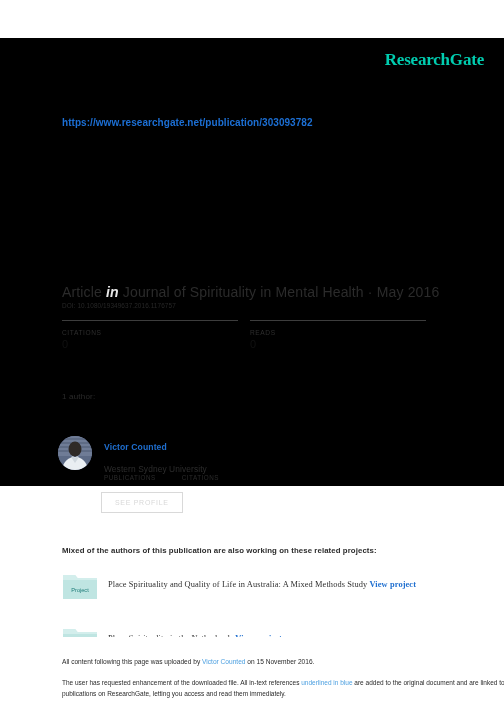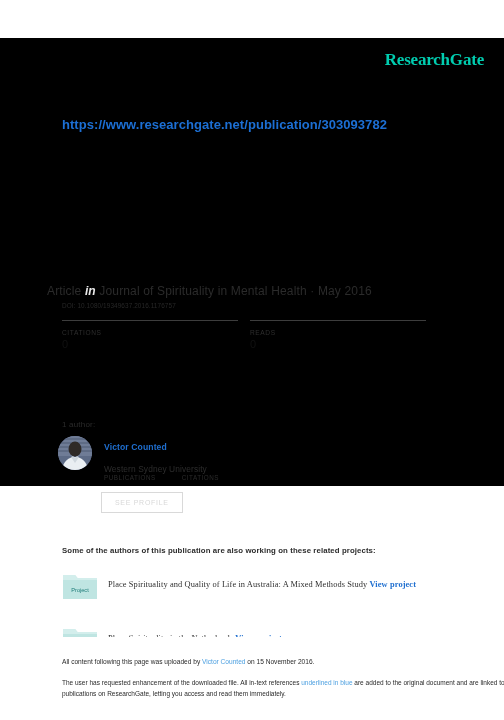--- a/index.html
+++ b/index.html
@@ -38,32 +38,32 @@
     font-weight: bold;
     font-size: 17px;
     letter-spacing: -0.2px;
     color: #00cdb0;
     white-space: nowrap;
   }
 
   .pub-url {
     position: absolute;
     left: 62px; top: 79px;
-    font-size: 13px;
+    font-size: 10px;
     font-weight: bold;
     color: #1c6fd4;
     letter-spacing: 0.05px;
     white-space: nowrap;
   }
 
   
   .article-line {
     position: absolute;
-    left: 47px; top: 246px;
-    font-size: 12px;
+    left: 62px; top: 246px;
+    font-size: 14px;
     color: #2b2b2b;
     white-space: nowrap;
     letter-spacing: 0.15px;
   }
   .article-line .italic-in {
     font-style: italic;
     color: #e8e8e8;
     font-weight: bold;
   }
   .doi-line {
@@ -99,21 +99,20 @@
     color: #111111;
   }
 
   
   .authors-count {
     position: absolute;
     left: 62px; top: 354px;
     font-size: 8px;
     color: #2b2b2b;
     letter-spacing: 0.2px;
-    margin-top: 28px;
   }
 
   .author-row {
     position: absolute;
     left: 58px; top: 396px;
     width: 400px;
   }
   .avatar {
     position: absolute;
     left: 0; top: 2px;
@@ -299,21 +298,21 @@
       <div class="astat-label">PUBLICATIONS</div>
     </div>
     <div>
       <div class="astat-value"></div>
       <div class="astat-label">CITATIONS</div>
     </div>
   </div>
 
   <button class="see-profile">SEE PROFILE</button>
 
-  <div class="projects-intro">Some of the authors of this publication are also working on these related projects:</div>
+  <div class="projects-intro">Mixed of the authors of this publication are also working on these related projects:</div>
 
   <div class="project-row project-1">
     <svg class="folder-icon" viewBox="0 0 36 30">
       <path d="M1 4 H13 L15.5 7 H35 V28 H1 Z" fill="#bfe5e2"></path>
       <path d="M1 4 H13 L15.5 7 H35 V9 H1 Z" fill="#d3eeec"></path>
       <text x="18" y="21" font-family="Liberation Sans, sans-serif" font-size="5.6" fill="#1c7b78" text-anchor="middle">Project</text>
     </svg>
     <div class="project-text">
       <span>Place Spirituality and Quality of Life in Australia: A Mixed Methods Study</span>
       <span class="view-project">View project</span>

